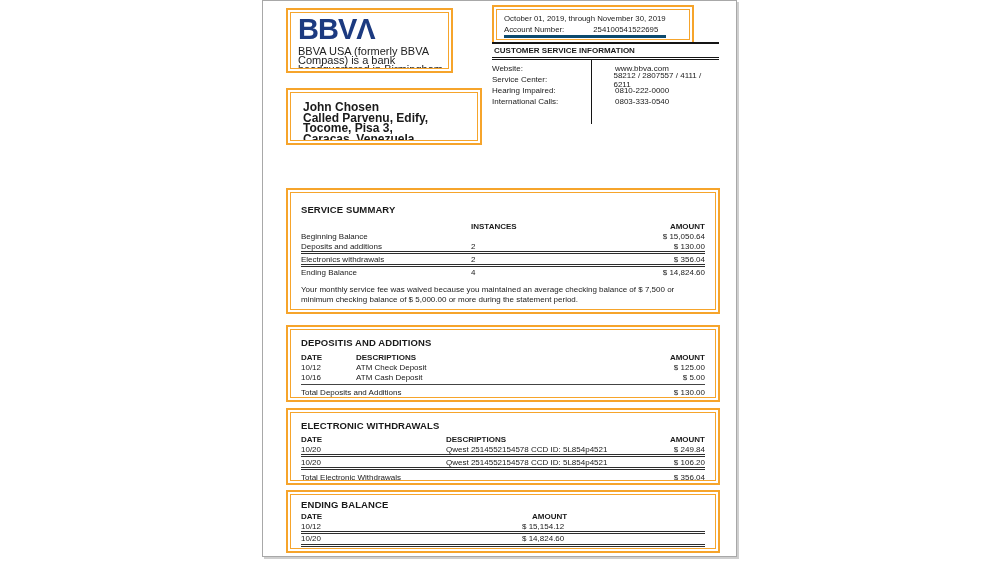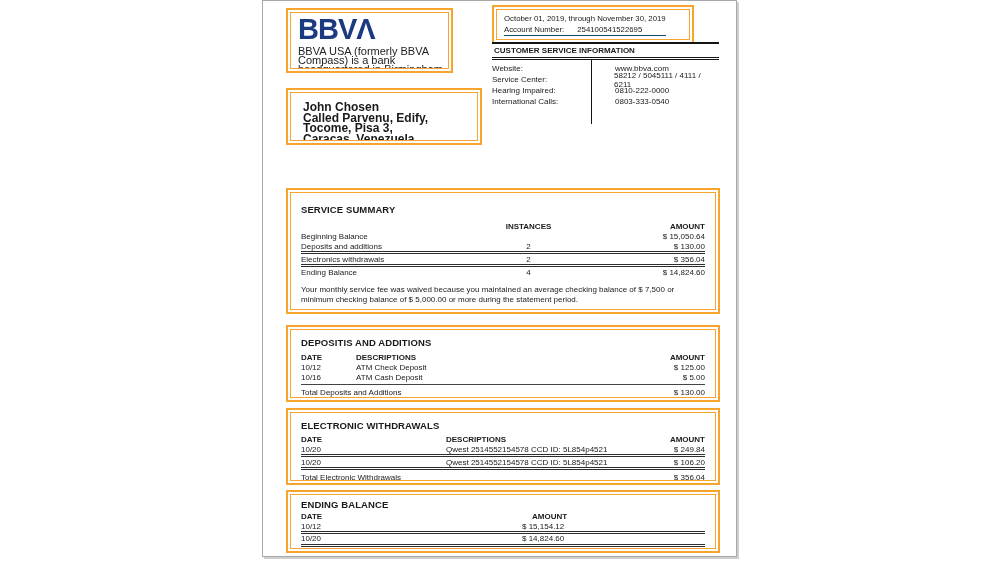--- a/index.html
+++ b/index.html
@@ -18,21 +18,21 @@
   .obox-in { border:1px solid #F6A42B; width:100%; height:100%; box-sizing:border-box; overflow:hidden; }
 
   
   .logo-box { left:23px; top:7px; width:167px; height:65px; }
   .logo { font-size:29px; font-weight:bold; color:#1C3A80; letter-spacing:-1px; line-height:29px; padding:2px 0 0 7px; }
   .tagline { font-size:11px; line-height:9px; padding:3px 0 0 7px; color:#222; }
 
   
   .stmt-box { left:229px; top:4px; width:202px; height:39px; }
   .stmt-in { padding:3px 7px; font-size:7.8px; line-height:11px; box-sizing:border-box; }
-  .acct-row { display:flex; width:162px; border-bottom:1px solid #0c4a6e; }
+  .acct-row { display:flex; width:162px; border-bottom:3px solid #0c4a6e;gap:16px; }
   .acct-value { margin-left:13px; }
 
   
   .cs { position:absolute; left:229px; top:41px; width:227px; }
   .cs-topline { border-top:2px solid #141414; }
   .cs-title { font-size:8px; font-weight:bold; padding:2px 0 2px 2px; }
   .cs-dbl { height:1px; border-top:1px solid #141414; border-bottom:1px solid #141414; }
   .cs-body { position:relative; height:64px; padding-top:3px; box-sizing:border-box; }
   .cs-vline { position:absolute; left:99px; top:0; bottom:0; width:1px; background:#141414; }
   .cs-row { display:flex; height:11px; font-size:8px; align-items:center;gap:24px; }
@@ -61,21 +61,21 @@
   .withdrawals .sec-title { margin-bottom:3px; }
   .ending .sec-title { margin-bottom:2px; }
 
   .row { display:flex; height:10px; font-size:8px; align-items:center; }
   .ending .row { height:9.5px; }
   .hdr { font-weight:bold; }
   .dline { height:1px; border-top:1px solid #2e2e2e; border-bottom:1px solid #2e2e2e; }
   .sline { border-top:1px solid #444; margin-top:2px; }
   .note { font-size:8px; line-height:10px; margin-top:8px; color:#222; }
 
-  .c-label { width:170px; } .c-inst { width:115px;text-align:center; } .c-amt { flex:1; text-align:right; }
+  .c-label { width:170px; } .c-inst { width:115px; } .c-amt { flex:1; text-align:right; }
   .d-date { width:55px; }  .d-desc { flex:1; }      .d-amt { width:90px; text-align:right; }
   .w-date { width:145px; } .w-desc { flex:1; }      .w-amt { width:90px; text-align:right; }
   .e-date { width:221px; } .e-amt { flex:1; }       .e-hdr-ind { padding-left:10px; }
 
   .total-row { display:flex; font-size:8px; height:10px; align-items:center; margin-top:2px; }
   .total-label { flex:1; }
   .total-amt { text-align:right; }
 </style>
 </head>
 <body>
@@ -107,21 +107,21 @@
     <div class="cs-title">CUSTOMER SERVICE INFORMATION</div>
     <div class="cs-dbl"></div>
     <div class="cs-body">
       <div class="cs-vline"></div>
       <div class="cs-row">
         <span class="cs-label">Website:</span>
         <span class="cs-value">www.bbva.com</span>
       </div>
       <div class="cs-row">
         <span class="cs-label">Service Center:</span>
-        <span class="cs-value">58212 / 5045111 / 4111 / 6211</span>
+        <span class="cs-value">58212 / 2807557 / 4111 / 6211</span>
       </div>
       <div class="cs-row">
         <span class="cs-label">Hearing Impaired:</span>
         <span class="cs-value">0810-222-0000</span>
       </div>
       <div class="cs-row">
         <span class="cs-label">International Calls:</span>
         <span class="cs-value">0803-333-0540</span>
       </div>
     </div>

